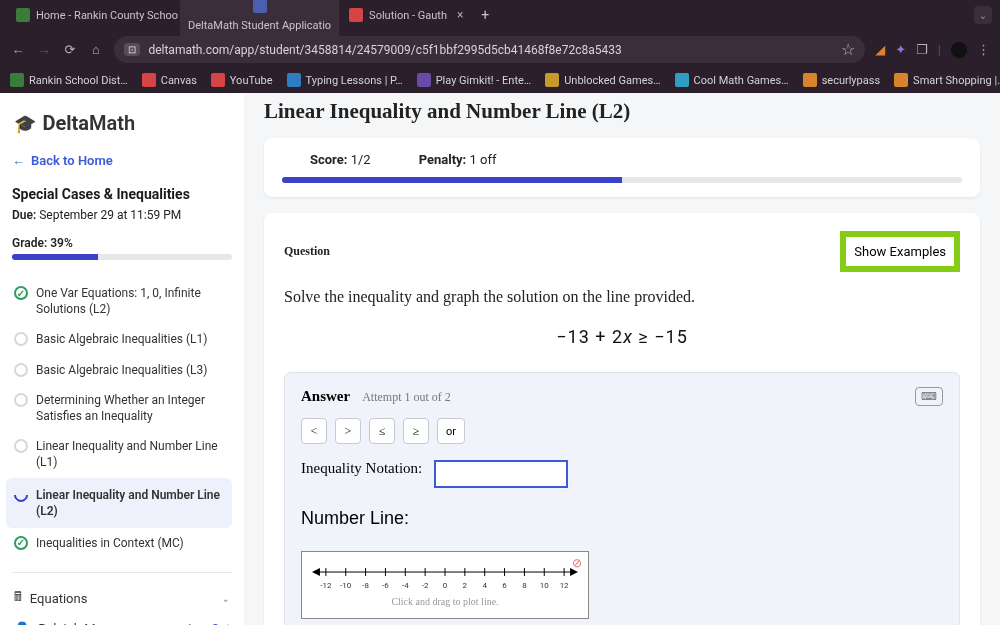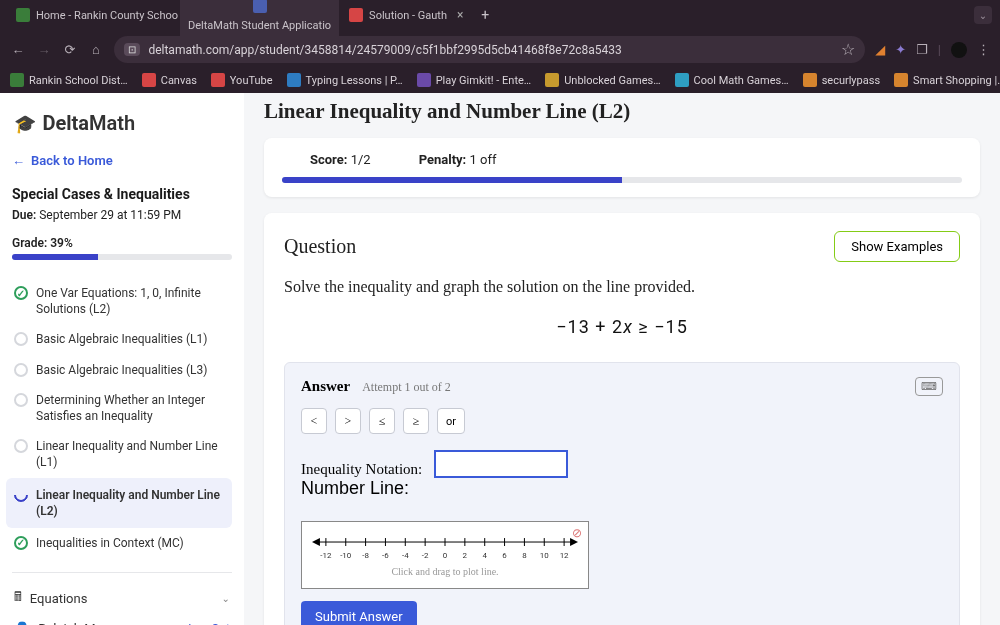--- a/index.html
+++ b/index.html
@@ -61,38 +61,38 @@
 .main { flex:1; padding: 0 20px 10px 20px; overflow-y:auto; }
 .page-title { font-family: Georgia, serif; font-weight:700; font-size:21px; color:#222; margin: 6px 0 14px; }
 .card { background:#fff; border-radius:8px; box-shadow:0 1px 3px rgba(0,0,0,.08); padding:14px 18px; margin-bottom:16px; }
 .score-line { font-size:13px; color:#222; display:flex; gap:20px; margin-bottom:10px;}
 .score-line b { font-weight:700;margin-left:28px; }
 .prog-bg { height:6px; background:#e6e7ea; border-radius:3px; overflow:hidden;}
 .prog-fill { height:100%; background:#3a42c8; width:50%; }
 
 .qcard { background:#fff; border-radius:8px; box-shadow:0 1px 3px rgba(0,0,0,.08); padding:18px 20px 20px; }
 .qhead { display:flex; justify-content:space-between; align-items:center; margin-bottom:16px;}
-.qhead h3 { font-family: Georgia, serif; font-weight:400; font-size:20px; color:#222;}
-.show-ex { border:1px solid #84cc16; background:#fff; padding:7px 16px; border-radius:6px; font-size:13px; cursor:pointer;}
+.qhead h3 { font-family: Georgia, serif; font-weight:700; font-size:12px; color:#222;}
+.show-ex { border:6px solid #84cc16; background:#fff; padding:7px 8px; border-radius:0; font-size:13px; cursor:pointer;}
 .qtext { font-family: Georgia, serif; font-size:16px; color:#222; margin-bottom:20px; }
 .equation { font-family: "Cambria Math", Georgia, serif; font-size:18px; text-align:center; color:#111; margin-bottom:24px; letter-spacing:1px;}
 .equation .x { font-style:italic; }
 
 .answer-box { background:#f1f3fa; border:1px solid #e1e3ec; border-radius:6px; padding:14px 16px 18px; }
 .ans-head { display:flex; align-items:center; justify-content:space-between; margin-bottom:12px;}
 .ans-head-left { display:flex; align-items:baseline; gap:12px;}
 .ans-head-left .a { font-family: Georgia, serif; font-weight:700; font-size:15px;}
 .ans-head-left .att { font-family: Georgia, serif; font-size:12px; color:#777;}
 .kb-icon { border:1px solid #999; border-radius:4px; padding:2px 5px; font-size:11px; color:#666; cursor:pointer;}
 
 .sym-row { display:flex; gap:8px; margin-bottom:16px;}
 .sym-btn { width:26px; height:26px; border:1px solid #c7cad3; border-radius:4px; background:#fff; font-size:12px; font-family:serif; cursor:pointer; display:flex; align-items:center; justify-content:center;}
 .sym-btn.or { width:auto; padding:0 8px; font-family:inherit; font-size:11px;}
 
-.ineq-row { display:flex; align-items:flex-end; gap:12px; }
+.ineq-row { display:flex; align-items:flex-start; gap:12px; margin-bottom:20px;}
 .ineq-label { font-family: Georgia, serif; font-size:15px; }
 .ineq-input { width:134px; height:28px; border:2px solid #3a5ad9; background:#fff; padding:2px 6px; font-size:13px;}
 
 .nl-label { font-family: Liberation Sans, sans-serif; font-size:18px; margin-bottom:22px; }
 .nl-box { width:288px; height:68px; border:1px solid #888; background:#fff; position:relative; padding:6px 8px 0; }
 .nl-no { position:absolute; top:4px; right:6px; color:#d77; font-size:12px;}
 .nl-svg { width:100%; height:36px; }
 .nl-hint { text-align:center; font-size:10px; color:#999; font-family:Georgia,serif; margin-top:-2px;}
 .submit-btn { margin-top:12px; background:#3a5ad9; color:#fff; border:none; border-radius:4px; padding:8px 14px; font-size:13px; cursor:pointer;}
 </style>

